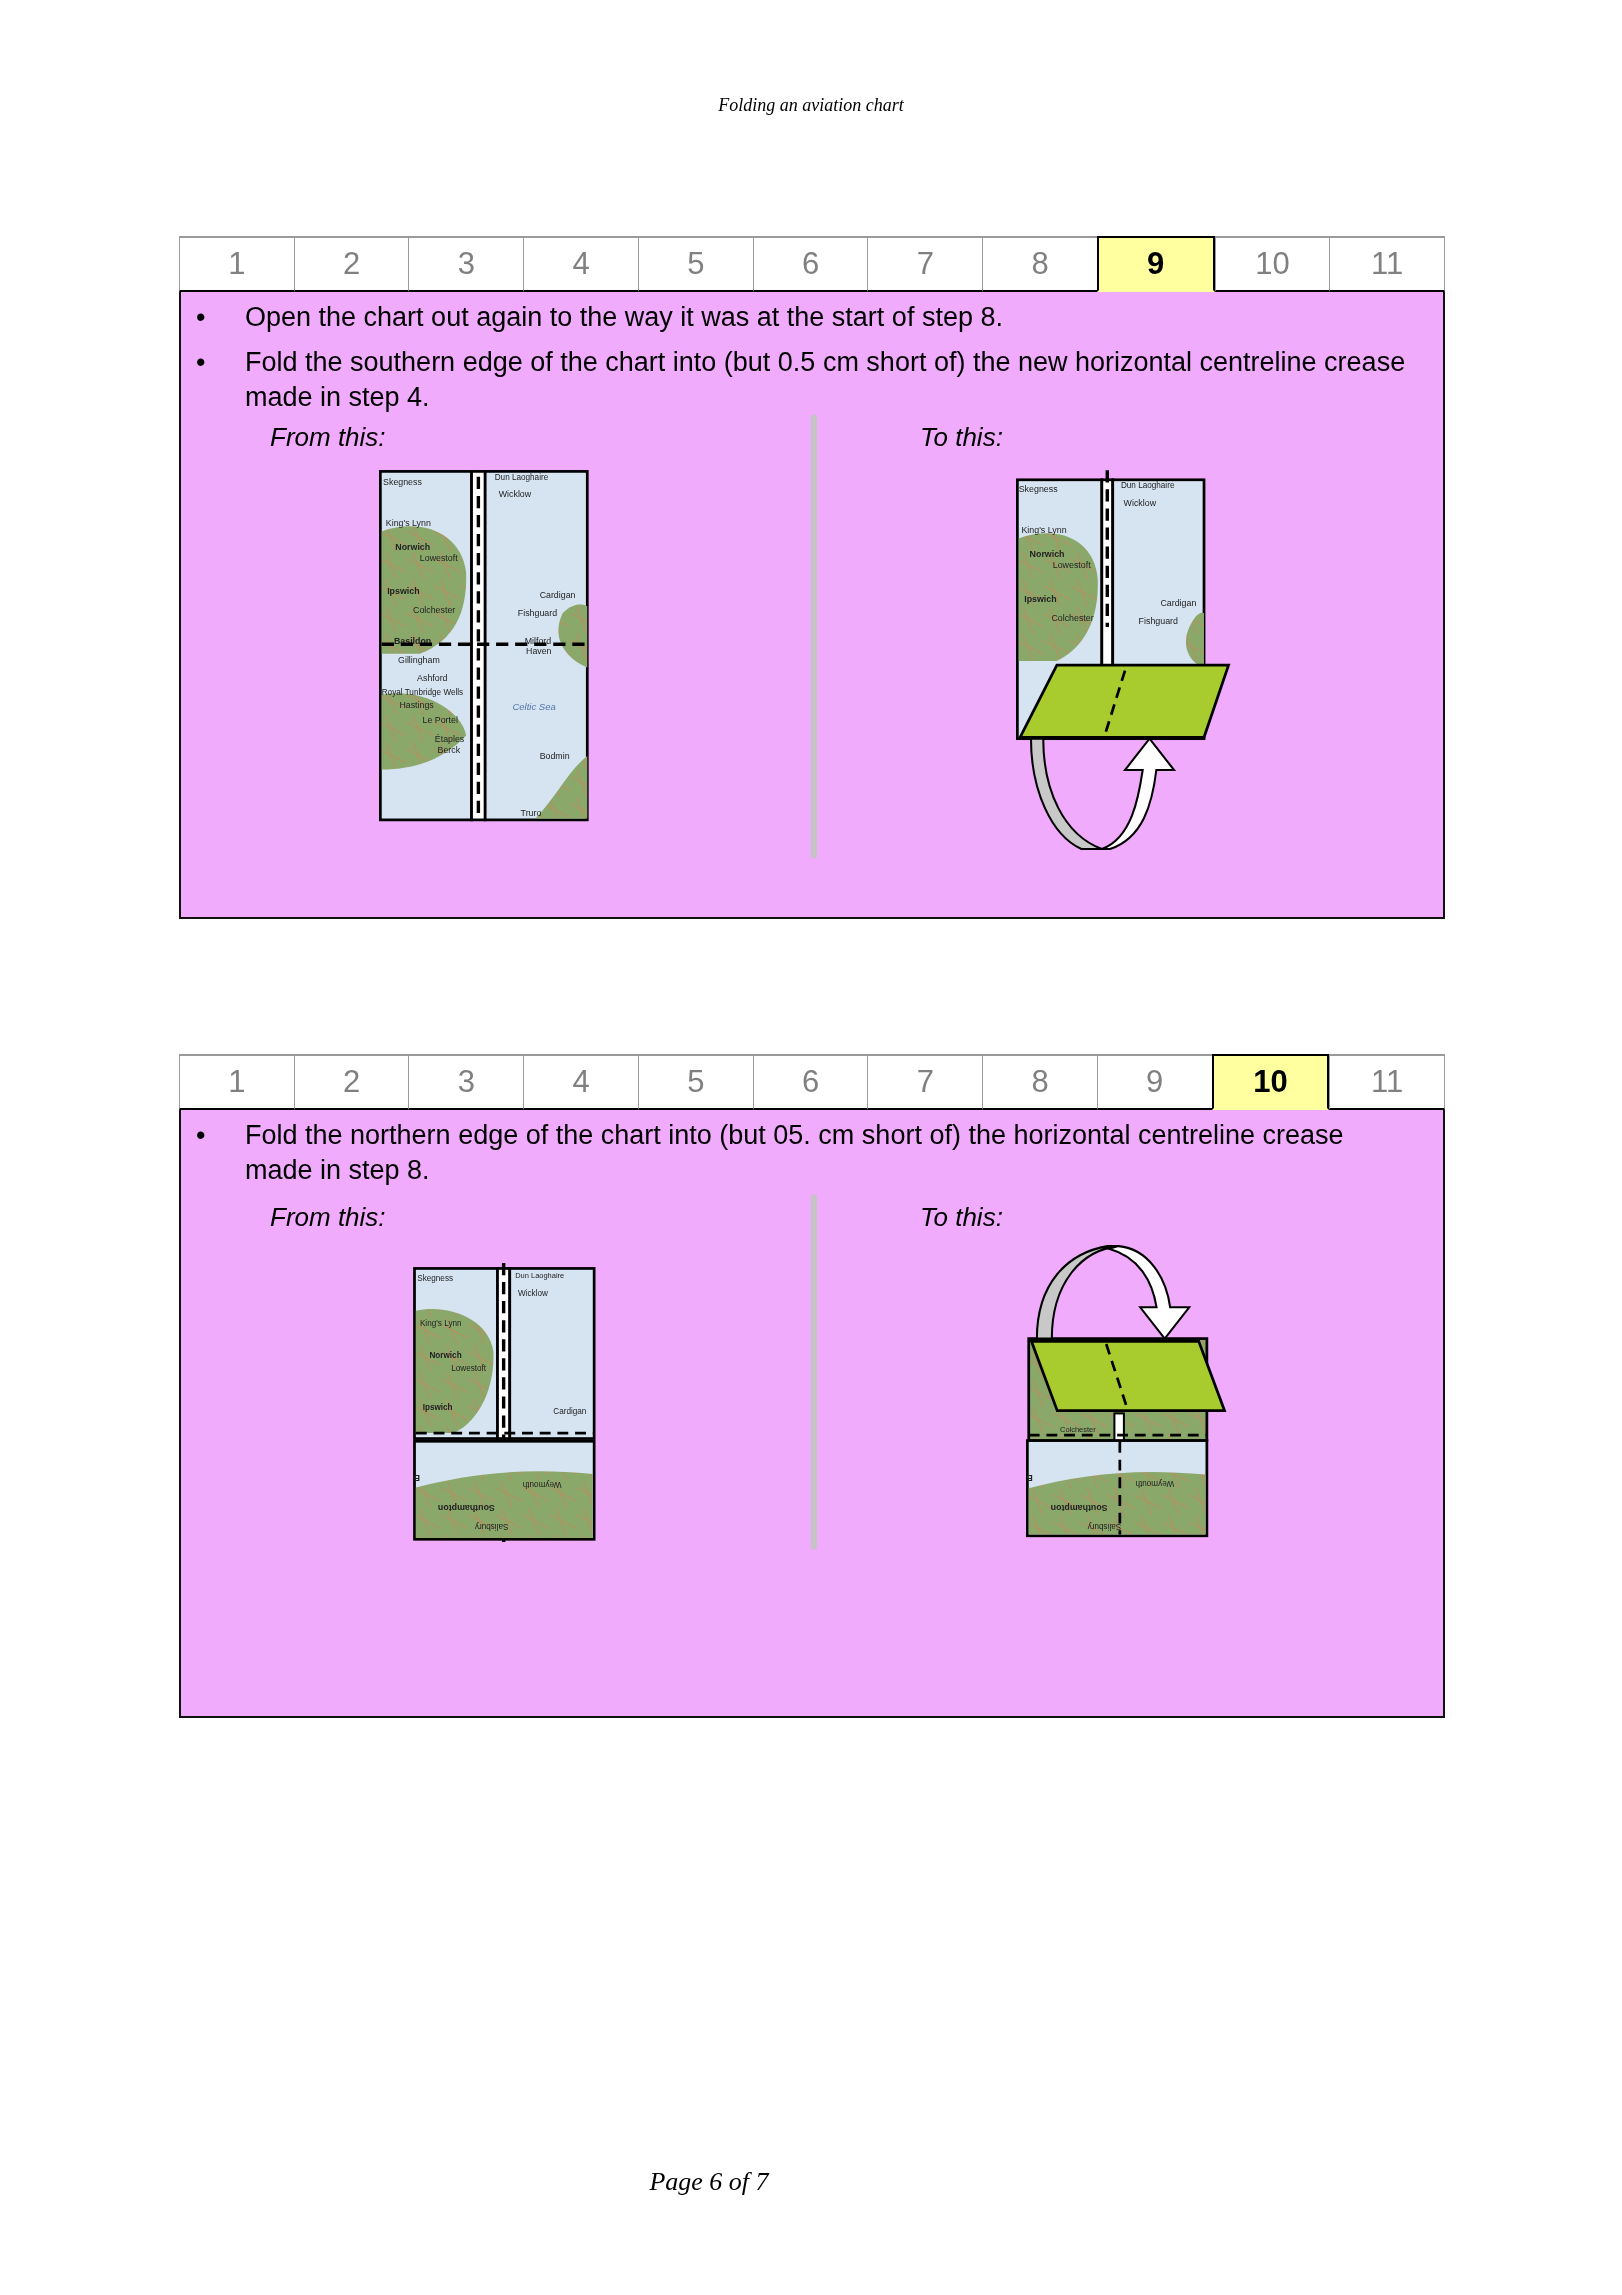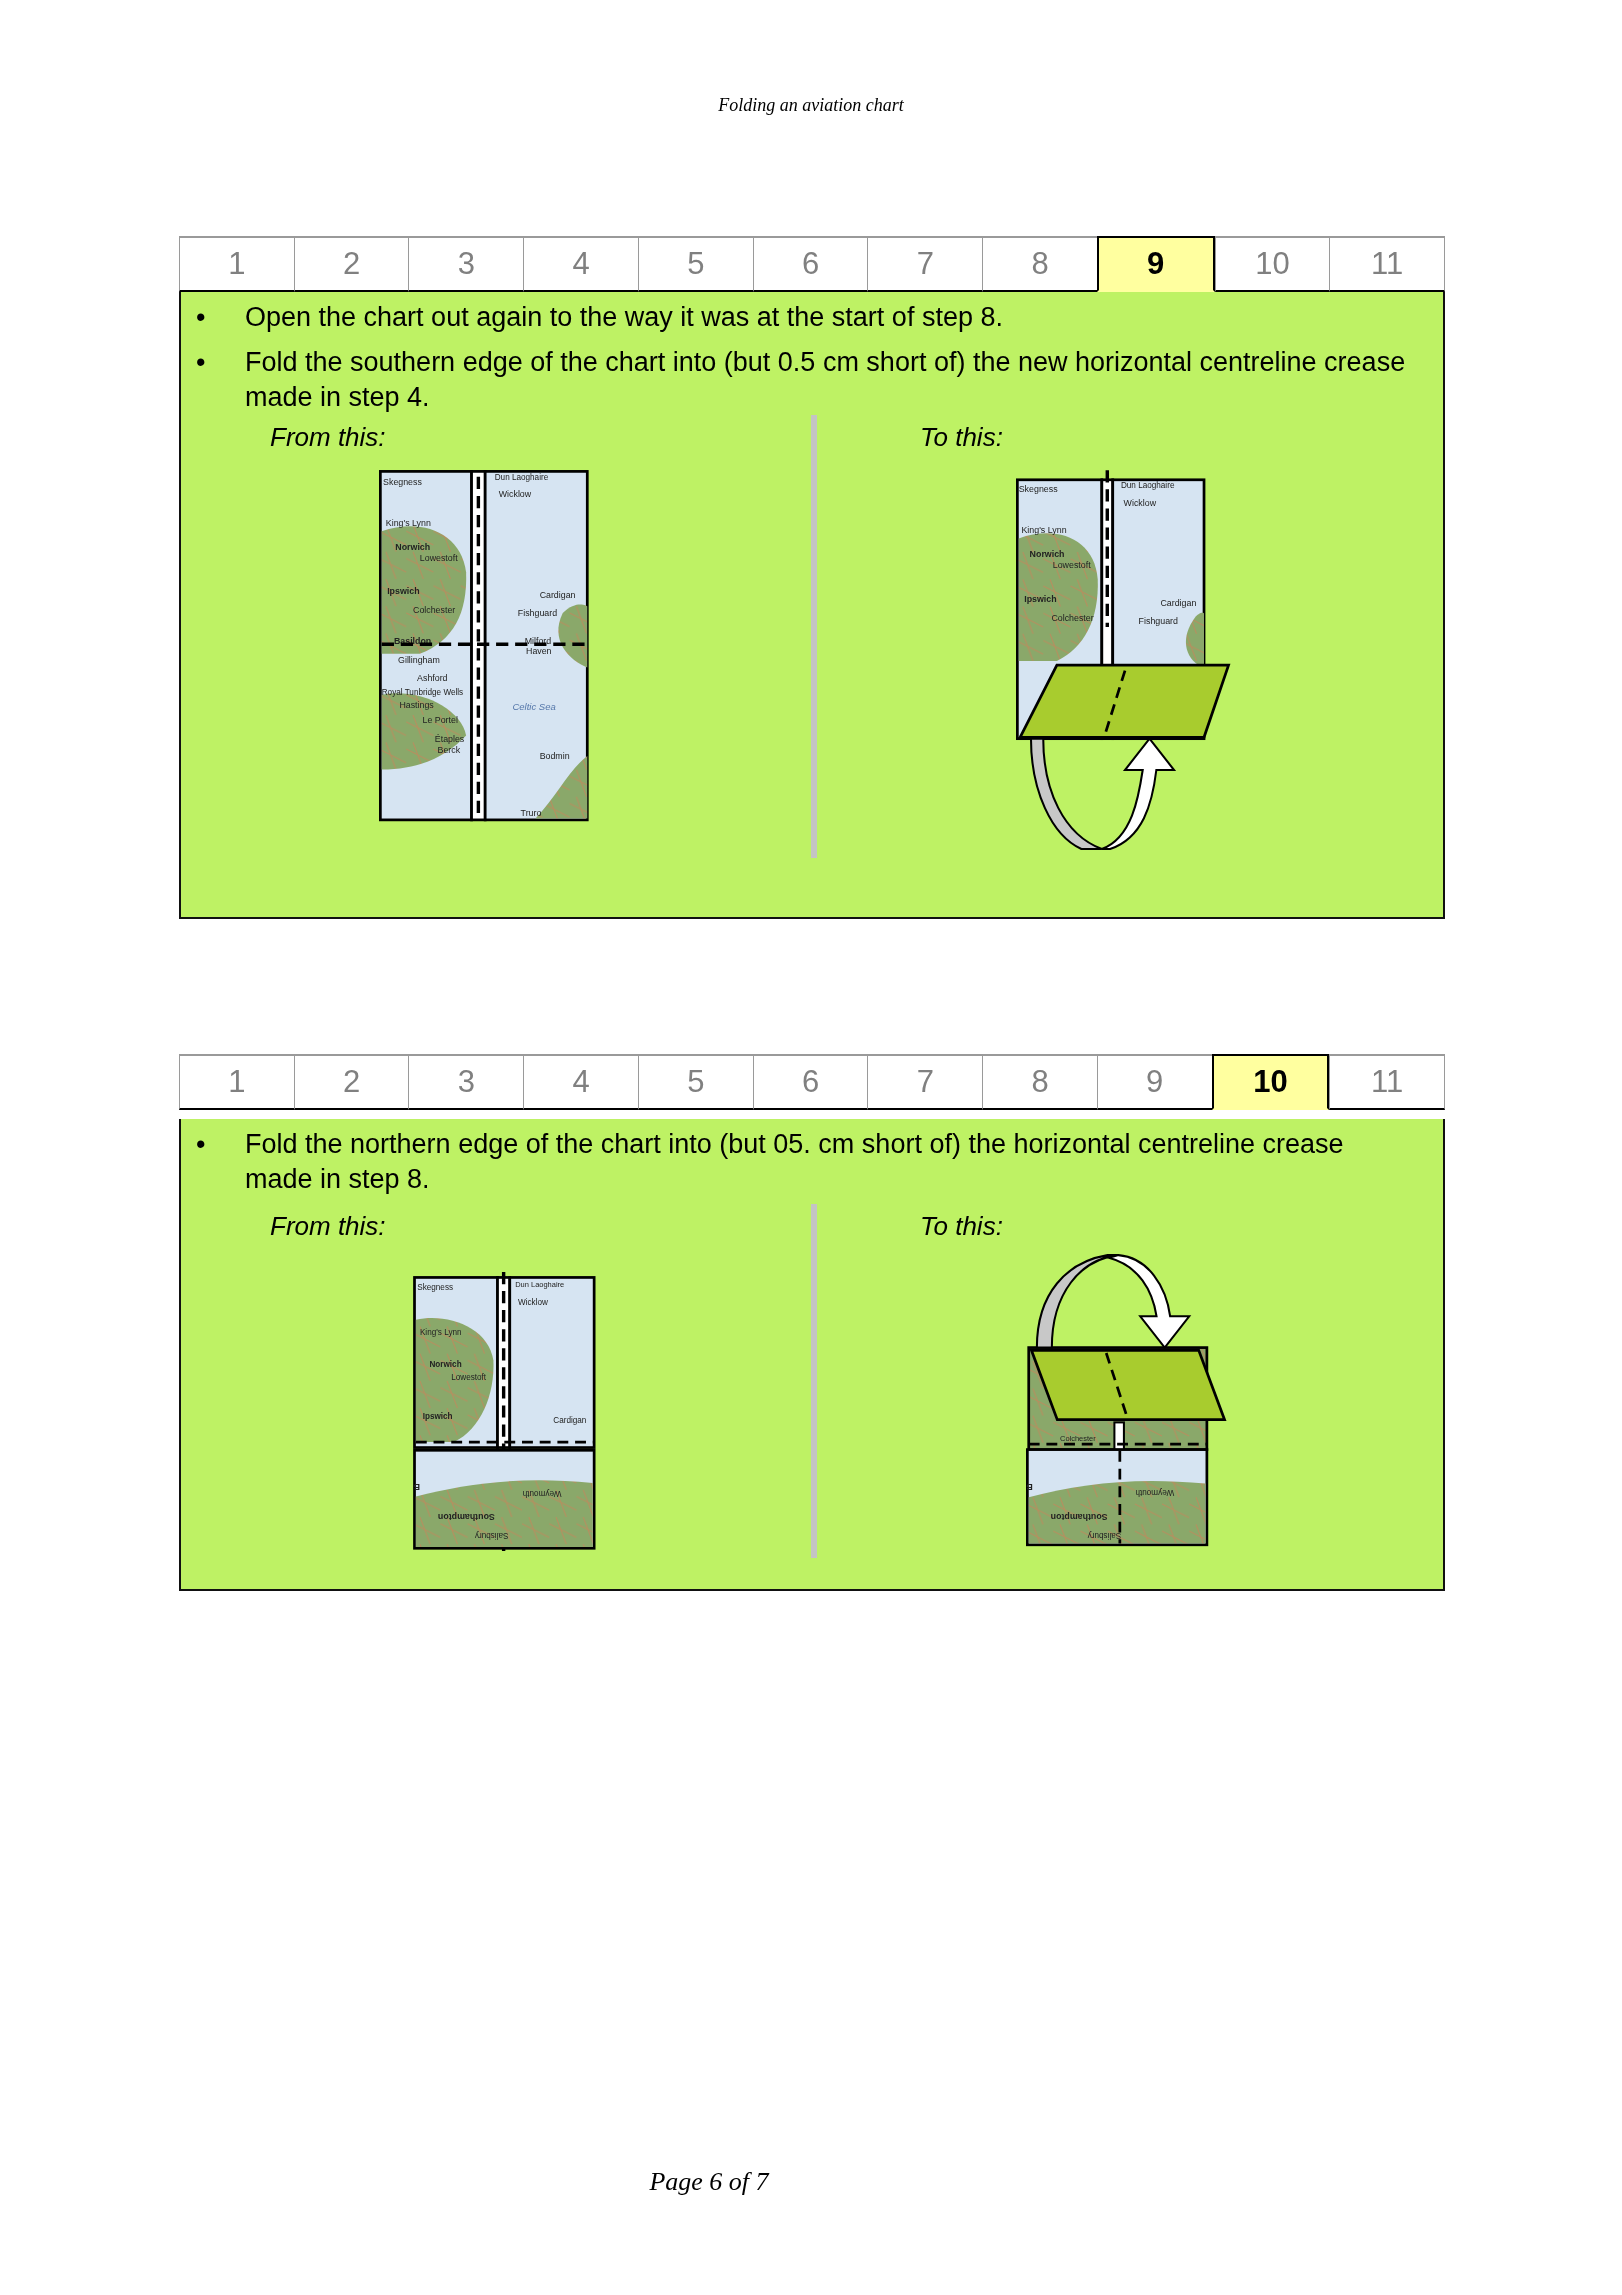--- a/index.html
+++ b/index.html
@@ -24,21 +24,21 @@
     background: #fff; color: #808080; font-size: 31px;
     display: flex; align-items: center; justify-content: center; cursor: pointer;
   }
   .tab:last-child { border-right: 1.4px solid #9a9a9a; }
   .tab.active {
     background: #ffff9f; color: #000; font-weight: bold;
     border-top: 2.7px solid #000; border-left: 2px solid #000; border-right: 2px solid #000;
     border-bottom: 2.7px solid #ffff9f;
   }
   .content {
-    box-sizing: border-box; background: #bef264;
+    box-sizing: border-box; background: #f0abfc;
     border: 2.7px solid #111; border-top: none; position: relative;
   }
   .bullets { list-style: none; margin: 0; padding: 8.2px 0 0 0; }
   .bullets li {
     position: relative; padding-left: 64px; font-size: 27px; line-height: 35px; color: #000;
     margin-bottom: 9.5px; padding-right: 27px;
   }
   .bullets li::before {
     content: "\2022"; position: absolute; left: 15px; top: 0; font-size: 27px;
   }
@@ -167,21 +167,21 @@
     <div class="tab">3</div>
     <div class="tab">4</div>
     <div class="tab">5</div>
     <div class="tab">6</div>
     <div class="tab">7</div>
     <div class="tab">8</div>
     <div class="tab">9</div>
     <div class="tab active">10</div>
     <div class="tab">11</div>
   </div>
-  <div class="content" style="height:472px;margin-top:9px;">
+  <div class="content" style="height:608px;">
     <ul class="bullets">
       <li>Fold the northern edge of the chart into (but 05. cm short of) the horizontal centreline crease made in step 8.</li>
     </ul>
     <div class="figures" style="top:85px; height:395px;">
       <div class="divider" style="top:0; height:354px;"></div>
       <div class="fig-label" style="left:89px; top:6.8px;">From this:</div>
       <div class="fig-label" style="left:739px; top:6.8px;">To this:</div>
 
       <svg class="figure" style="left:232px; top:68px;" width="184" height="279" viewBox="0 0 270 410">
         <defs>

